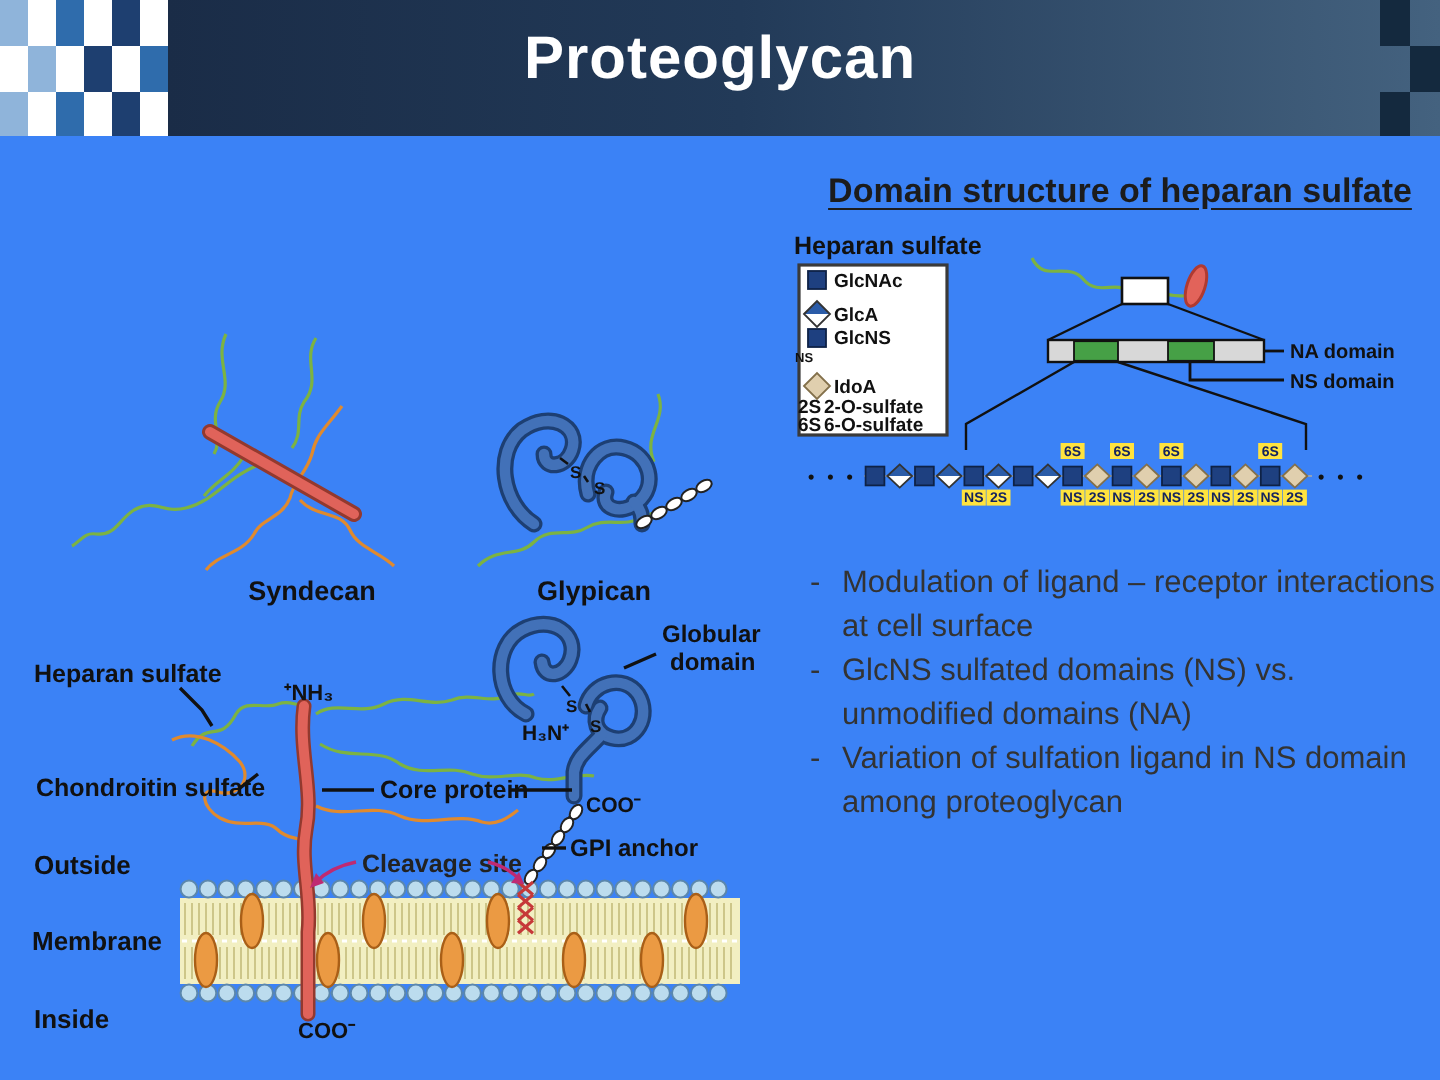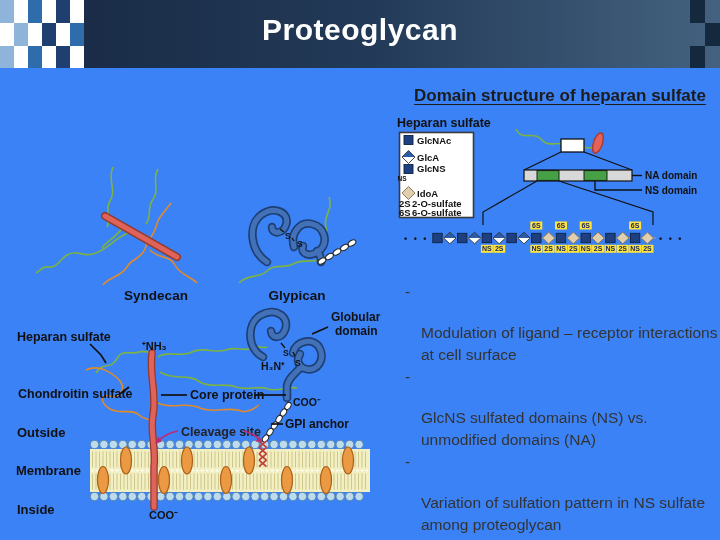--- a/index.html
+++ b/index.html
@@ -15,21 +15,21 @@
   .c-dark{background:#1e3f70}.c-white{background:#ffffff}
   .c-navy{background:#14293e}
   
   .domain-heading{position:absolute;left:395px;top:86px;width:330px;text-align:center;
     font-size:17px;font-weight:bold;color:#1c1c1c;text-decoration:underline;
     text-underline-offset:3px;}
   .bullets{position:absolute;left:402px;top:281px;width:316px;font-size:15.5px;
     color:#333333;line-height:22px;}
   .bullet{display:flex;}
   .bullet .m{width:16px;flex:none;padding-left:3px;}
-  .bullet .t{flex:1;margin-top:41px;}
+  .bullet .t{flex:1;}
   svg text{font-family:"Liberation Sans",sans-serif;}
 </style>
 </head>
 <body>
 
 <div class="slide">
 
   <div class="header-band"></div>
 
   <div>
@@ -175,21 +175,21 @@
     <div class="bullet">
       <span class="m">-</span>
       <span class="t">Modulation of ligand – receptor interactions at cell surface</span>
     </div>
     <div class="bullet">
       <span class="m">-</span>
       <span class="t">GlcNS sulfated domains (NS) vs. unmodified domains (NA)</span>
     </div>
     <div class="bullet">
       <span class="m">-</span>
-      <span class="t">Variation of sulfation pattern in NS sulfate among proteoglycan</span>
+      <span class="t">Variation of sulfation ligand in NS domain among proteoglycan</span>
     </div>
   </div>
 
   <svg id="left-fig" style="position:absolute;left:0;top:140px" width="400" height="400" viewBox="0 140 400 400">
 
     <g>
       <path d="M113,167 C107,180 117,190 110,201 C104,211 112,218 107,227" fill="none" stroke="#7cb342" stroke-width="1.6"></path>
       <path d="M158,169 C151,180 161,190 152,201 C147,209 152,216 146,224" fill="none" stroke="#7cb342" stroke-width="1.6"></path>
       <path d="M128,233 C113,239 108,250 93,254 C81,257 78,249 67,255 C59,260 58,268 48,267 C42,266 40,271 36,273" fill="none" stroke="#7cb342" stroke-width="1.6"></path>
       <path d="M122,228 C116,238 108,240 102,248" fill="none" stroke="#7cb342" stroke-width="1.6"></path>

